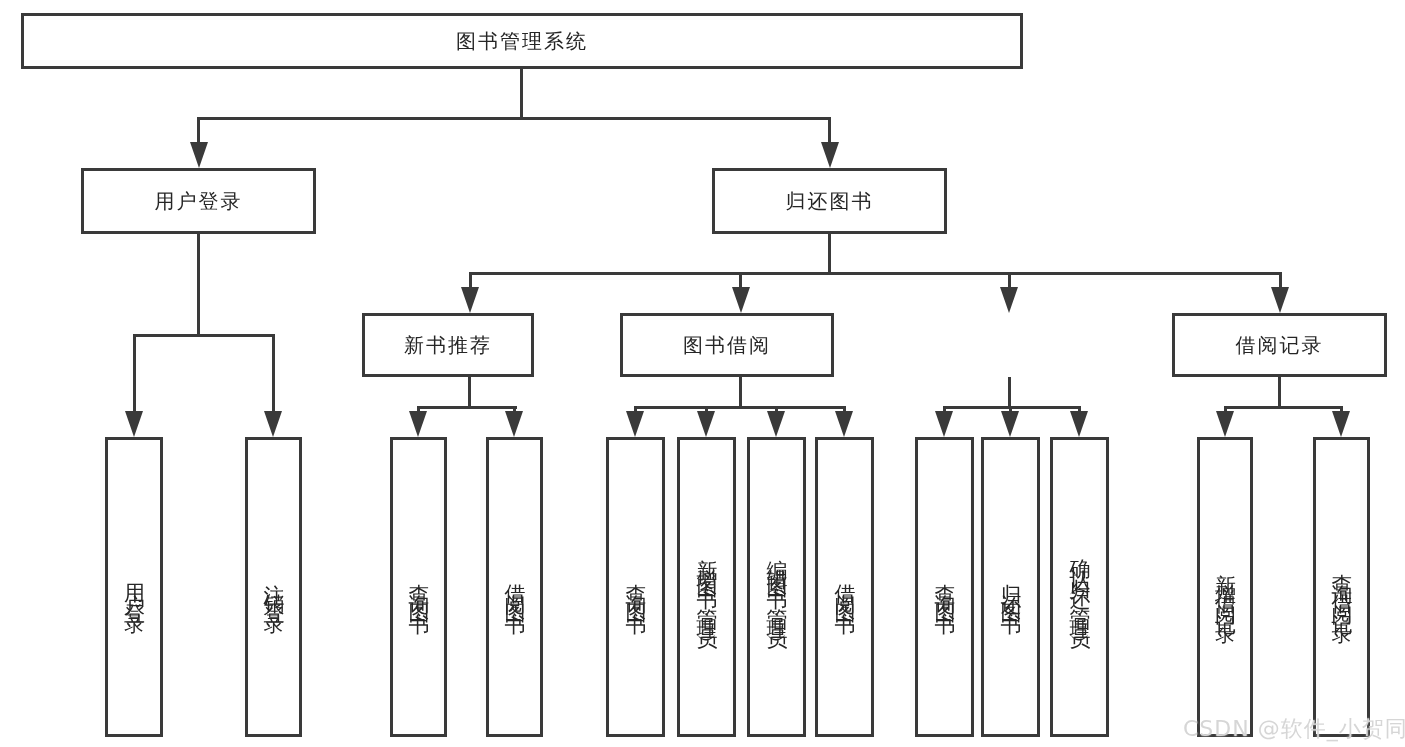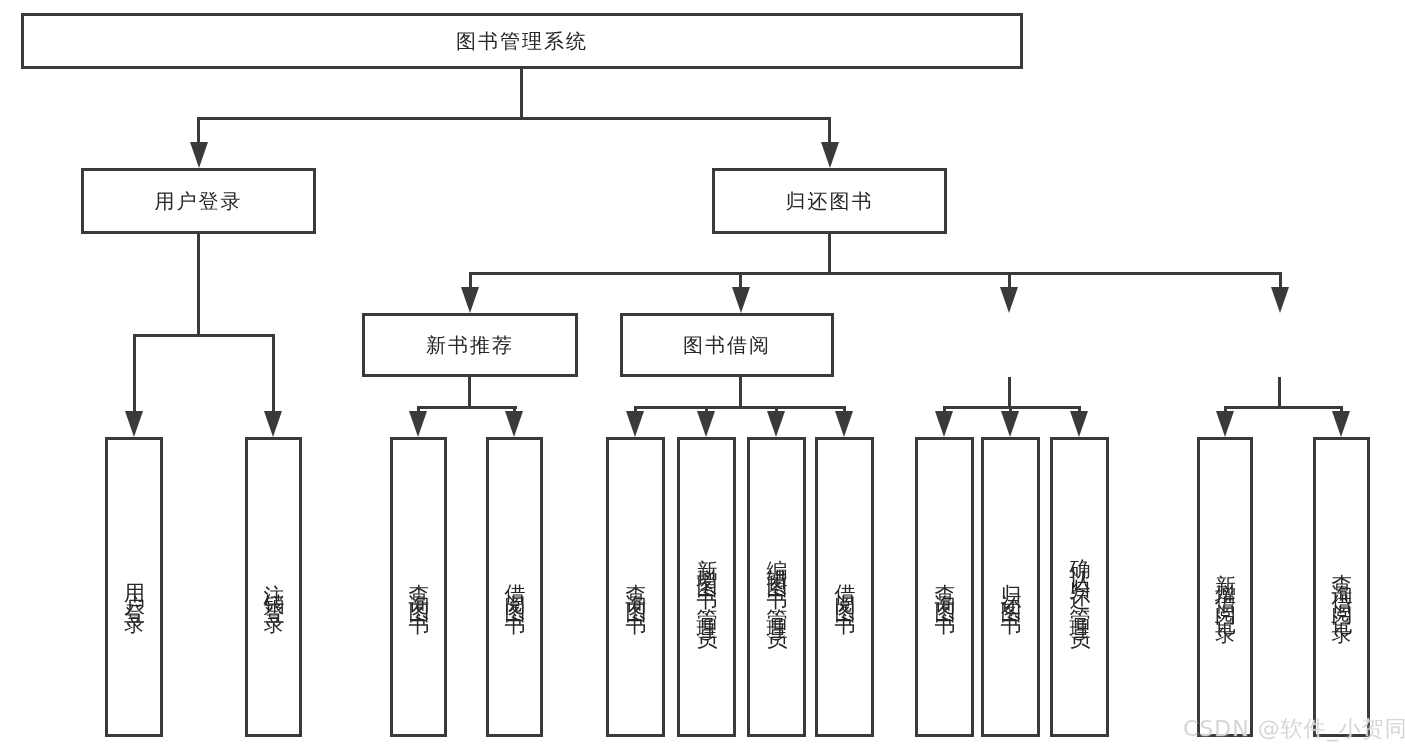--- a/index.html
+++ b/index.html
@@ -63,22 +63,23 @@
   <div class="h" style="left:469px;top:272px;width:813px"></div>
   <div class="v" style="left:469px;top:272px;height:17px"></div>
   <div class="arw" style="left:461px;top:287px"></div>
   <div class="v" style="left:739px;top:272px;height:17px"></div>
   <div class="arw" style="left:732px;top:287px"></div>
   <div class="v" style="left:1008px;top:272px;height:17px"></div>
   <div class="arw" style="left:1000px;top:287px"></div>
   <div class="v" style="left:1279px;top:272px;height:17px"></div>
   <div class="arw" style="left:1271px;top:287px"></div>
 
-  <div class="node" style="left:362px;top:313px;width:216px;height:64px">新书推荐</div>
+  <div class="node" style="left:362px;top:313px;width:172px;height:64px">新书推荐</div>
   <div class="node" style="left:620px;top:313px;width:214px;height:64px">图书借阅</div>
+  <div class="node" style="left:1172px;top:313px;width:215px;height:64px">借阅记录</div>
 
   <div class="v" style="left:468px;top:377px;height:31px"></div>
   <div class="h" style="left:417px;top:406px;width:100px"></div>
   <div class="v" style="left:417px;top:406px;height:8px"></div>
   <div class="arw" style="left:409px;top:411px"></div>
   <div class="v" style="left:513px;top:406px;height:8px"></div>
   <div class="arw" style="left:505px;top:411px"></div>
 
   <div class="v" style="left:739px;top:377px;height:31px"></div>
   <div class="h" style="left:634px;top:406px;width:212px"></div>

